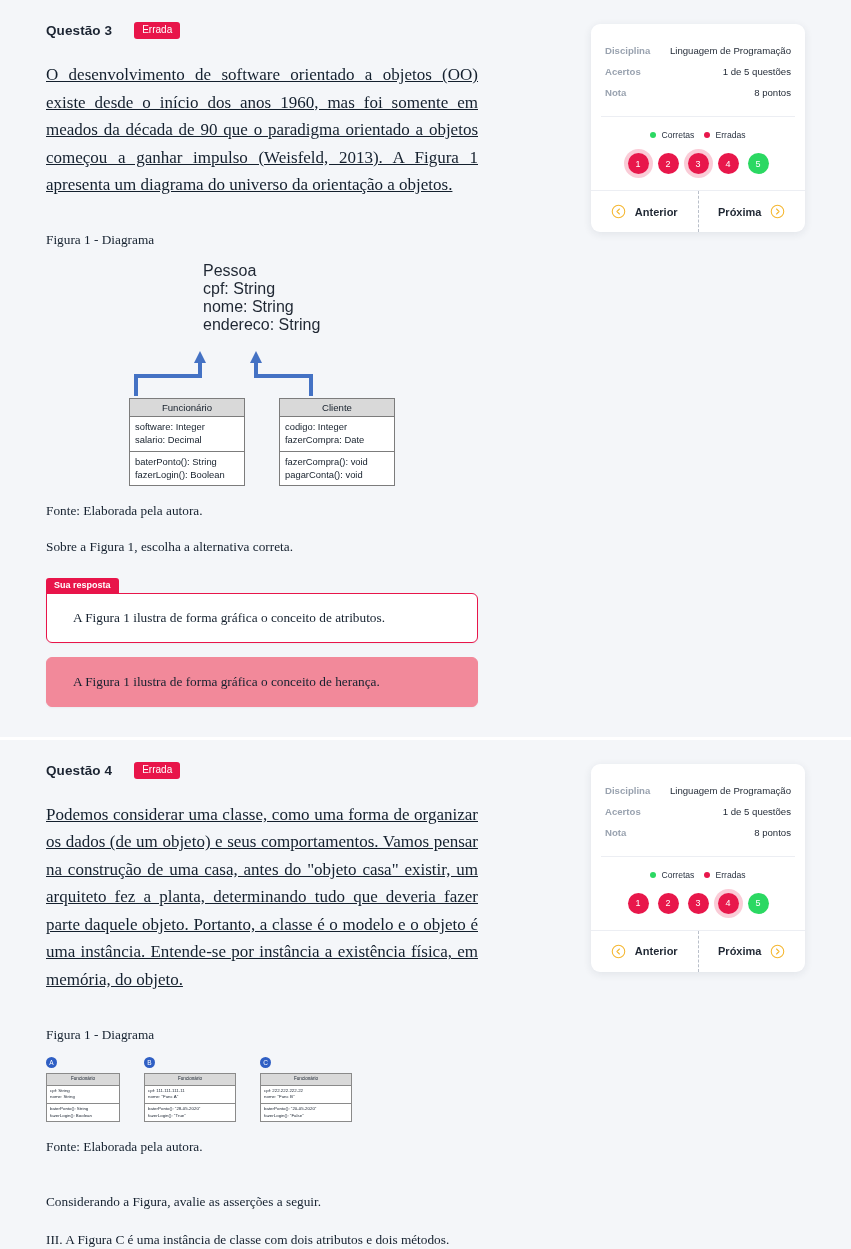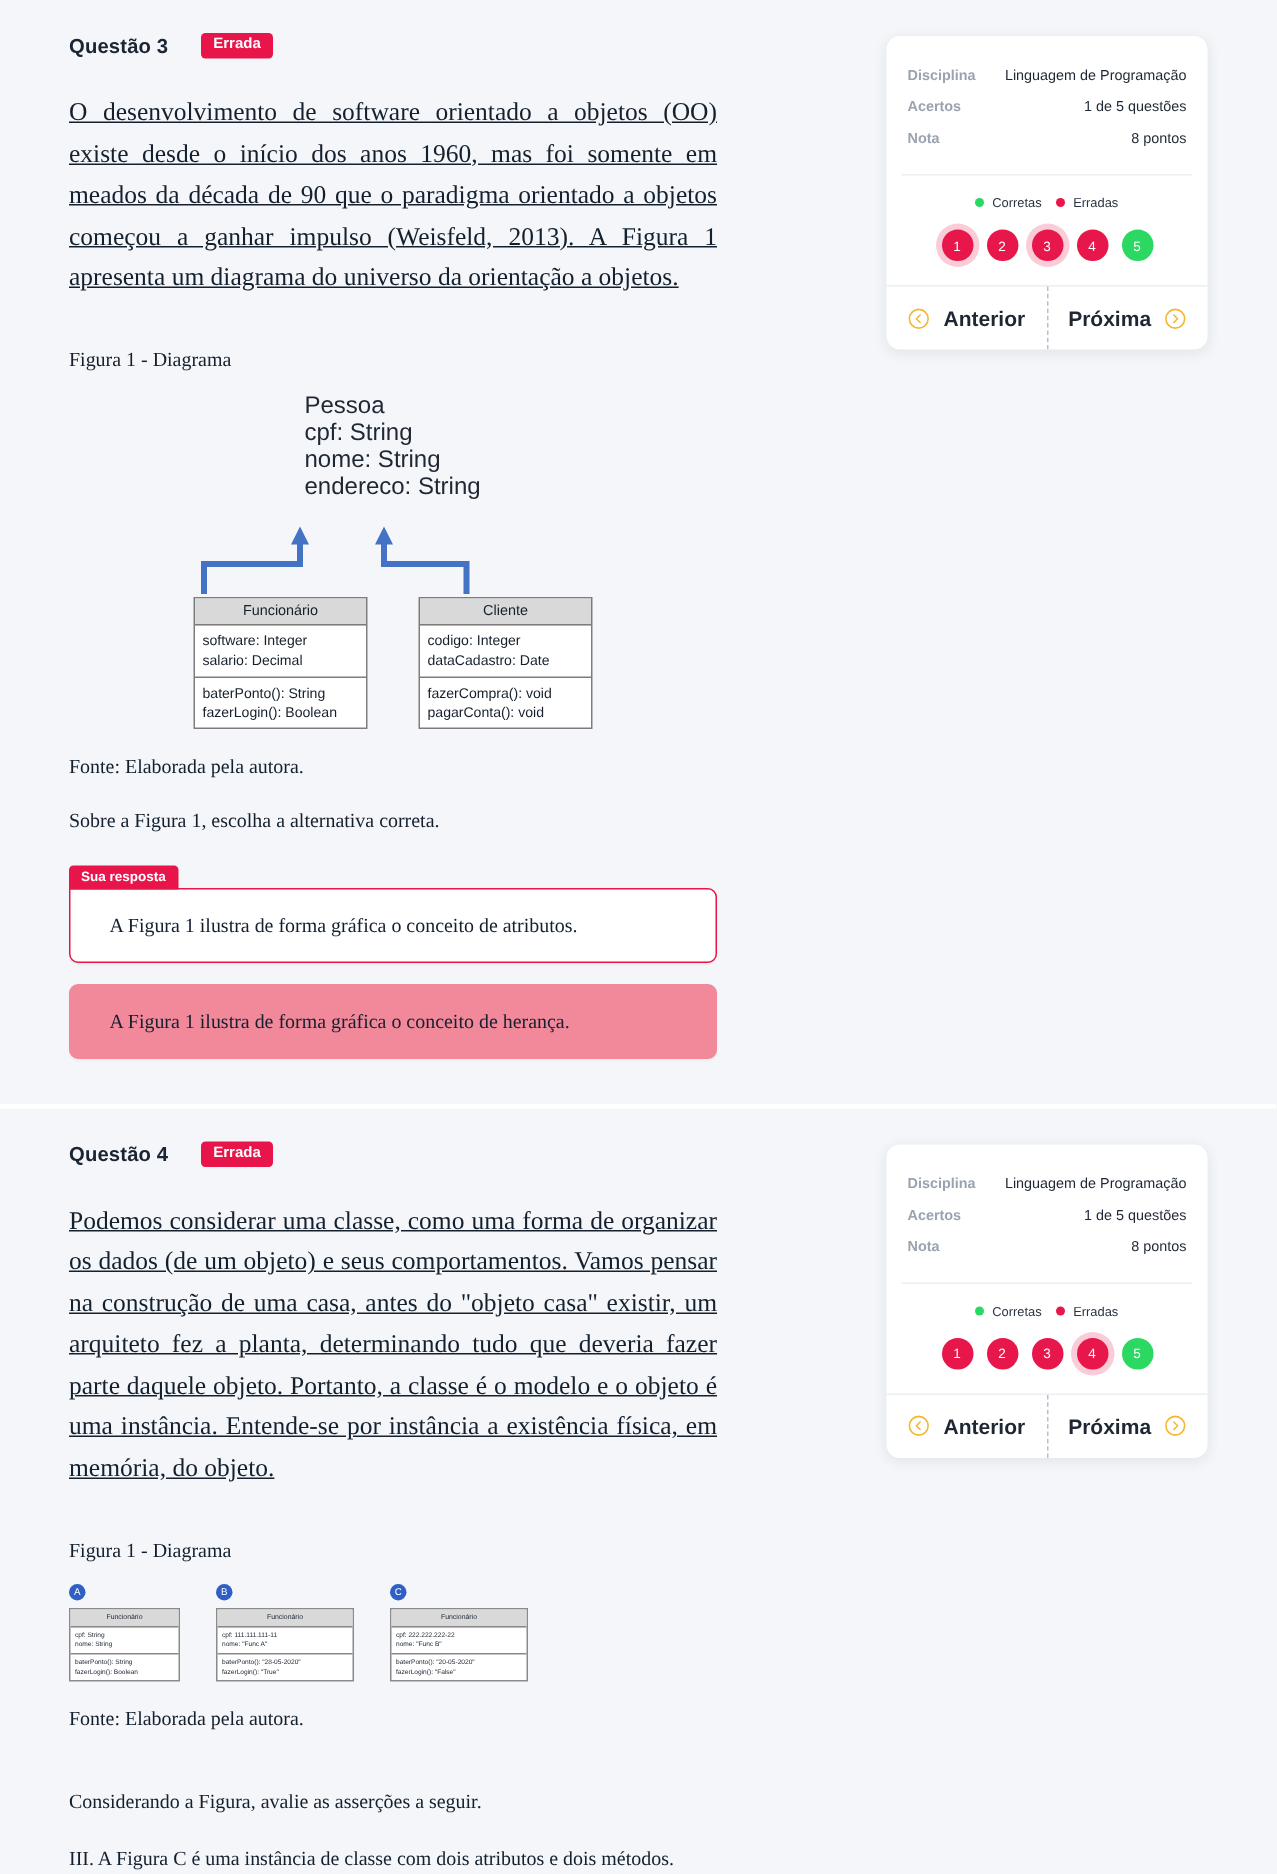--- a/index.html
+++ b/index.html
@@ -26,21 +26,21 @@
   .q-main { width: 432px; flex: 0 0 432px; }
   .q-side { flex: 1; display: flex; justify-content: flex-end; padding-top: 2px; }
 
   
   .q-head { display: flex; align-items: center; gap: 22px; margin-bottom: 22px; }
   .q-title {
     font-size: 13.5px; font-weight: bold; color: #1b2432;
     font-family: "Liberation Sans", sans-serif; letter-spacing: .1px;
   }
   .badge-errada {
-    background: #e8154a; color: #fff; font-size: 10px; font-weight: bold;
+    background: #e8154a; color: #fff; font-size: 10px; font-weight: normal;
     padding: 3px 8px 4px 8px; border-radius: 3px; line-height: 1;
     font-family: "Liberation Sans", sans-serif;
   }
 
   
   .stmt {
     font-family: "Liberation Serif", serif;
     font-size: 17px; line-height: 1.62; color: #14202e;
     text-align: justify; margin-bottom: 16px; text-decoration: underline;
   }
@@ -154,21 +154,21 @@
     width: 21px; height: 21px; border-radius: 50%;
     display: flex; align-items: center; justify-content: center;
     color: #fff; font-size: 9px; background: #e8174b; position: relative;
   }
   .qc.ok { background: #2bd862; }
   .qc.active { box-shadow: 0 0 0 4px rgba(232,23,75,.22); }
 
   .nav-row { display: flex; border-top: 1px solid #eceef3; }
   .nav-btn {
     flex: 1; display: flex; align-items: center; justify-content: center;
-    gap: 9px; padding: 13px 11px; font-size: 14px; font-weight: bold;
+    gap: 9px; padding: 13px 11px; font-size: 11px; font-weight: bold;
     color: #1f2733; cursor: pointer;
   }
   .nav-btn.next { border-left: 1px dashed #b9bfc9; }
   .nav-arrow { width: 15px; height: 15px; flex: 0 0 15px; }
 </style>
 </head>
 <body>
 
 <div class="question-block">
   <div class="q-main">
@@ -212,21 +212,21 @@
           <div class="uml-sec">
             <div>baterPonto(): String</div>
             <div>fazerLogin(): Boolean</div>
           </div>
         </div>
 
         <div class="uml-class uml-bottom">
           <div class="uml-name">Cliente</div>
           <div class="uml-sec">
             <div>codigo: Integer</div>
-            <div>dataCadastro: Date</div>
+            <div>fazerCompra: Date</div>
           </div>
           <div class="uml-sec">
             <div>fazerCompra(): void</div>
             <div>pagarConta(): void</div>
           </div>
         </div>
       </div>
     </div>
 
     <div class="fonte">Fonte: Elaborada pela autora.</div>

